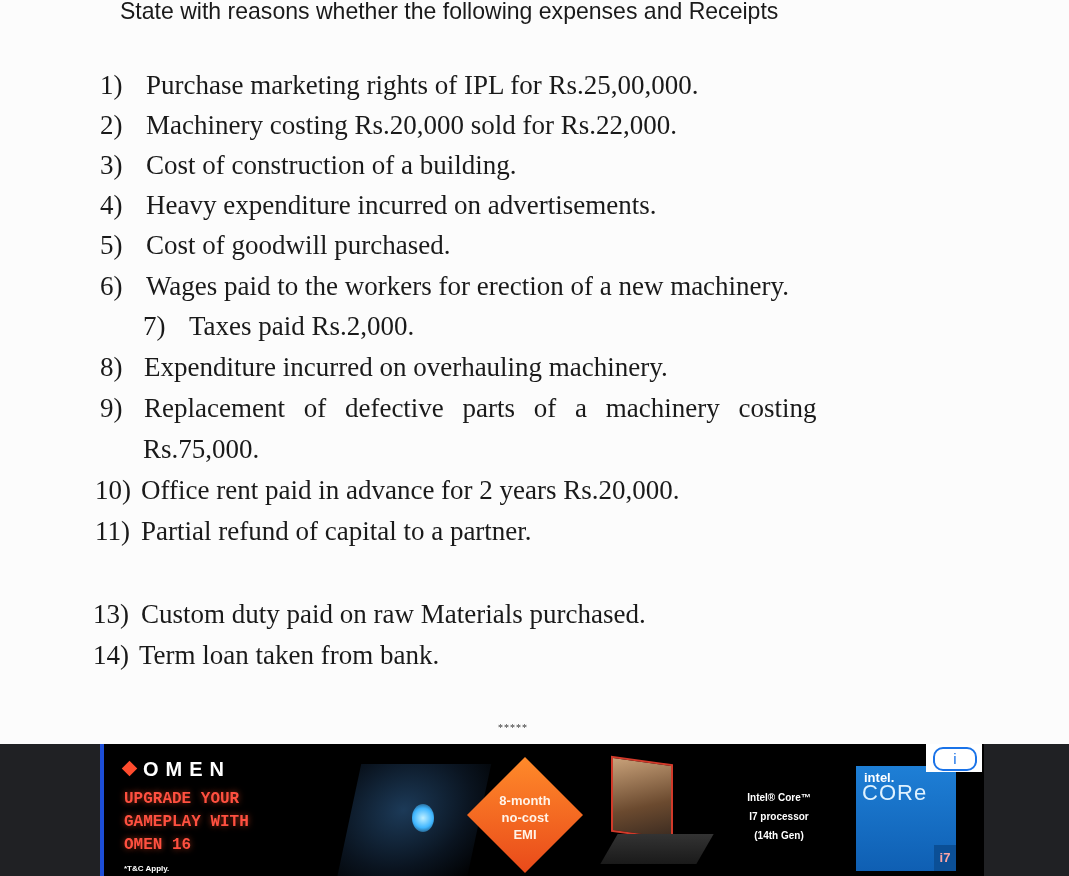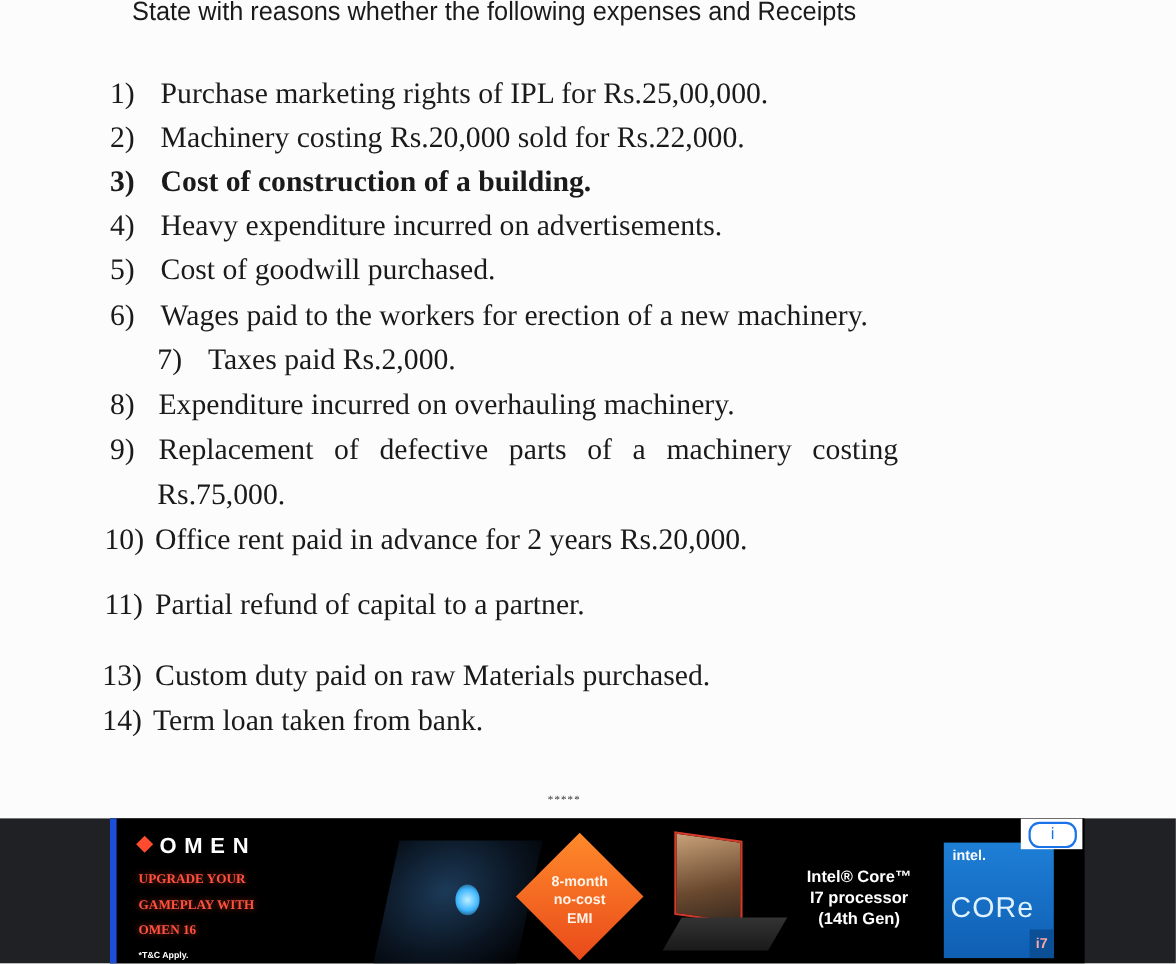--- a/index.html
+++ b/index.html
@@ -1,63 +1,63 @@
 <!DOCTYPE html>
 <html><head>
 <meta charset="utf-8">
 <style>
   html, body { margin:0; padding:0; }
   body { width:1069px; height:876px; overflow:hidden; background:#fdfdfd; position:relative; }
   .doc { position:absolute; left:0; top:0; width:1069px; height:744px; background:#fcfcfc; }
   .line { position:absolute; font-family:"Liberation Serif", serif; color:#1a1a1a; white-space:nowrap; font-size:27px; line-height:30px; }
   .num { display:inline-block; }
   .ad-wrap { position:absolute; left:0; top:744px; width:1069px; height:132px; background:#202124; }
-  .ad { position:absolute; left:100px; top:0; width:880px; height:132px; background:#000; overflow:hidden; border-left:6px solid #1d4ed8; }
+  .ad { position:absolute; left:100px; top:0; width:880px; height:132px; background:#000; overflow:hidden; border-left:4px solid #1d4ed8; }
   .omen-logo { position:absolute; left:20px; top:14px; font-family:"Liberation Sans", sans-serif; font-size:20px; color:#fff; letter-spacing:7px; font-weight:bold; }
   .omen-diamond { display:inline-block; width:11px; height:11px; background:#ff4c2e; transform:rotate(45deg); margin-right:8px; vertical-align:2px; }
-  .headline { position:absolute; left:20px; top:44px; font-family:Liberation Serif, serif; font-weight:bold; font-size:12px; line-height:23px; color:#ff5040; text-shadow:0 0 6px rgba(255,80,40,0.6); }
+  .headline { position:absolute; left:20px; top:44px; font-family:Liberation Mono, monospace; font-weight:bold; font-size:16px; line-height:23px; color:#ff5040; text-shadow:0 0 6px rgba(255,80,40,0.6); }
   .headline span { display:block; }
   .tc { position:absolute; left:20px; top:120px; font-family:"Liberation Sans", sans-serif; font-weight:bold; font-size:8px; color:#fff; }
   .keyboard { position:absolute; left:245px; top:20px; width:130px; height:115px; background:radial-gradient(ellipse at 40% 40%, #1c3a58 0%, #0a1420 60%, #000 100%); transform:skewX(-12deg); }
   .glow { position:absolute; left:308px; top:60px; width:22px; height:28px; border-radius:50%; background:radial-gradient(circle, #bfefff 0%, #3fb6ff 55%, rgba(0,0,0,0) 100%); }
   .emi { position:absolute; left:360px; top:10px; width:120px; height:120px; }
   .emi-shape { position:absolute; left:20px; top:20px; width:82px; height:82px; background:linear-gradient(135deg,#ff8a2a,#e94a1a); transform:rotate(45deg); }
   .emi-text { position:absolute; left:0; top:38px; width:122px; text-align:center; font-family:"Liberation Sans", sans-serif; font-weight:bold; font-size:13px; line-height:17px; color:#fff3e8; }
   .emi-text span { display:block; }
   .laptop { position:absolute; left:495px; top:8px; width:110px; height:120px; }
   .laptop-screen { position:absolute; left:12px; top:8px; width:58px; height:72px; background:linear-gradient(160deg,#c9a27a,#6b4a2f 60%,#3a2a20); border:2px solid #d23a2a; transform:skewY(8deg); }
   .laptop-base { position:absolute; left:10px; top:82px; width:96px; height:30px; background:linear-gradient(180deg,#333,#1a1a1a); transform:skewX(-30deg); }
-  .intel-text { position:absolute; left:615px; top:44px; width:120px; text-align:center; font-family:"Liberation Sans", sans-serif; font-weight:bold; font-size:15px; line-height:19px; color:#fff; }
+  .intel-text { position:absolute; left:615px; top:44px; width:120px; text-align:center; font-family:"Liberation Sans", sans-serif; font-weight:bold; font-size:10px; line-height:19px; color:#fff; }
   .intel-text span { display:block; }
   .intel-badge { position:absolute; left:752px; top:22px; width:100px; height:105px; background:linear-gradient(180deg,#1e7fd6,#0f5fb3); }
   .intel-badge .brand { position:absolute; left:8px; top:4px; font-family:"Liberation Sans", sans-serif; font-weight:bold; font-size:13px; color:#fff; }
-  .intel-badge .core { position:absolute; left:6px; top:44px; font-family:"Liberation Sans", sans-serif; font-size:26px; letter-spacing:1px; color:#dff2ff; }
+  .intel-badge .core { position:absolute; left:6px; top:14px; font-family:"Liberation Sans", sans-serif; font-size:22px; letter-spacing:1px; color:#dff2ff; }
   .intel-badge .tier { position:absolute; right:0; bottom:0; width:22px; height:26px; background:#0b4f96; color:#fca5a5; font-family:"Liberation Sans", sans-serif; font-weight:bold; font-size:13px; text-align:center; line-height:26px; }
   .info-box { position:absolute; left:822px; top:0; width:56px; height:28px; background:#fff; }
   .info-pill { position:absolute; left:7px; top:3px; width:40px; height:20px; border:2px solid #1a73e8; border-radius:10px; color:#1a73e8; font-family:"Liberation Sans", sans-serif; font-size:15px; text-align:center; line-height:20px; }
   .stars { position:absolute; left:498px; top:722px; font-family:"Liberation Serif", serif; font-size:10px; color:#333; letter-spacing:1px; }
 </style>
 </head>
 <body>
 
 <div class="doc">
   <div class="line" style="left:120px; top:-4px; font-family:'Liberation Sans', sans-serif; font-size:24px; transform:scaleX(0.96); transform-origin:left;">State with reasons whether the following expenses and Receipts</div>
 
   <div class="line" style="left:100px; top:70px;"><span class="num" style="width:46px;">1)</span><span>Purchase marketing rights of IPL for Rs.25,00,000.</span></div>
   <div class="line" style="left:100px; top:110px;"><span class="num" style="width:46px;">2)</span><span>Machinery costing Rs.20,000 sold for Rs.22,000.</span></div>
-  <div class="line" style="left:100px; top:150px;font-weight:bold;"><span class="num" style="width:46px;">3)</span><span>Cost of construction of a building.</span></div>
+  <div class="line" style="left:100px; top:150px;"><span class="num" style="width:46px;">3)</span><span>Cost of construction of a building.</span></div>
   <div class="line" style="left:100px; top:190px;font-family:Liberation Serif, serif;"><span class="num" style="width:46px;">4)</span><span>Heavy expenditure incurred on advertisements.</span></div>
   <div class="line" style="left:100px; top:230px;"><span class="num" style="width:46px;">5)</span><span>Cost of goodwill purchased.</span></div>
   <div class="line" style="left:100px; top:271px;"><span class="num" style="width:46px;">6)</span><span>Wages paid to the workers for erection of a new machinery.</span></div>
   <div class="line" style="left:100px; top:311px;margin-left:43px;"><span class="num" style="width:46px;">7)</span><span>Taxes paid Rs.2,000.</span></div>
   <div class="line" style="left:100px; top:352px;"><span class="num" style="width:44px;">8)</span><span>Expenditure incurred on overhauling machinery.</span></div>
   <div class="line" style="left:100px; top:393px; word-spacing:12px;"><span class="num" style="width:44px; word-spacing:0;">9)</span><span>Replacement of defective parts of a machinery costing</span></div>
   <div class="line" style="left:143px; top:434px;">Rs.75,000.</div>
   <div class="line" style="left:95px; top:475px;"><span class="num" style="width:46px;">10)</span><span>Office rent paid in advance for 2 years Rs.20,000.</span></div>
-  <div class="line" style="left:95px; top:516px;"><span class="num" style="width:46px;margin-top:18px;">11)</span><span>Partial refund of capital to a partner.</span></div>
+  <div class="line" style="left:95px; top:516px;"><span class="num" style="width:46px;">11)</span><span>Partial refund of capital to a partner.</span></div>
   <div class="line" style="left:93px; top:599px;"><span class="num" style="width:48px;">13)</span><span>Custom duty paid on raw Materials purchased.</span></div>
   <div class="line" style="left:93px; top:640px;"><span class="num" style="width:46px;">14)</span><span>Term loan taken from bank.</span></div>
 
   <div class="stars">*****</div>
 </div>
 
 <div class="ad-wrap">
   <div class="ad">
     <div class="omen-logo"><span class="omen-diamond"></span><span>OMEN</span></div>
     <div class="headline">

